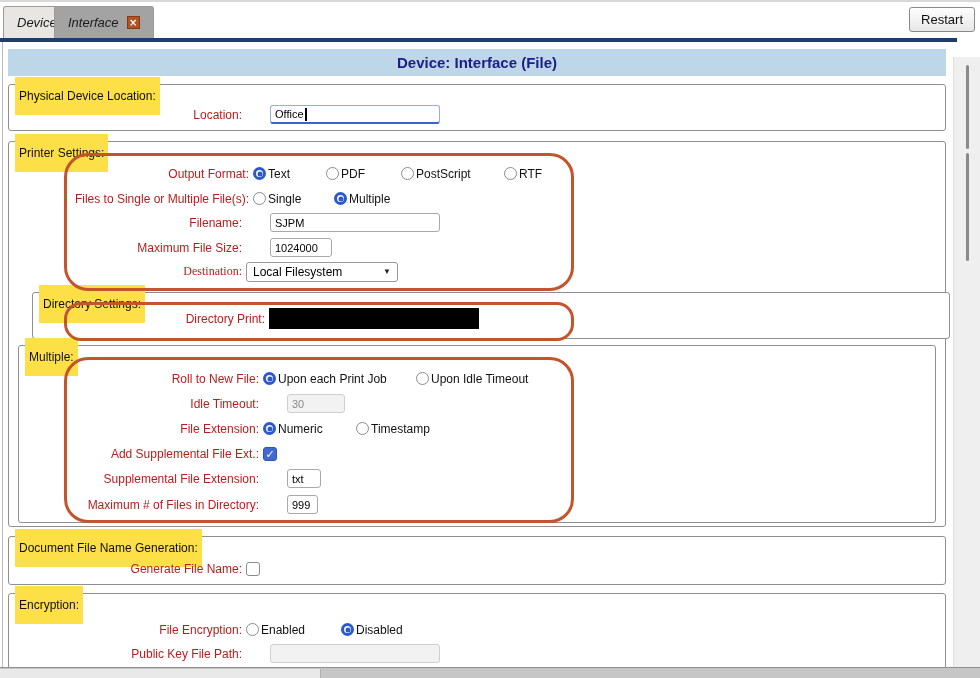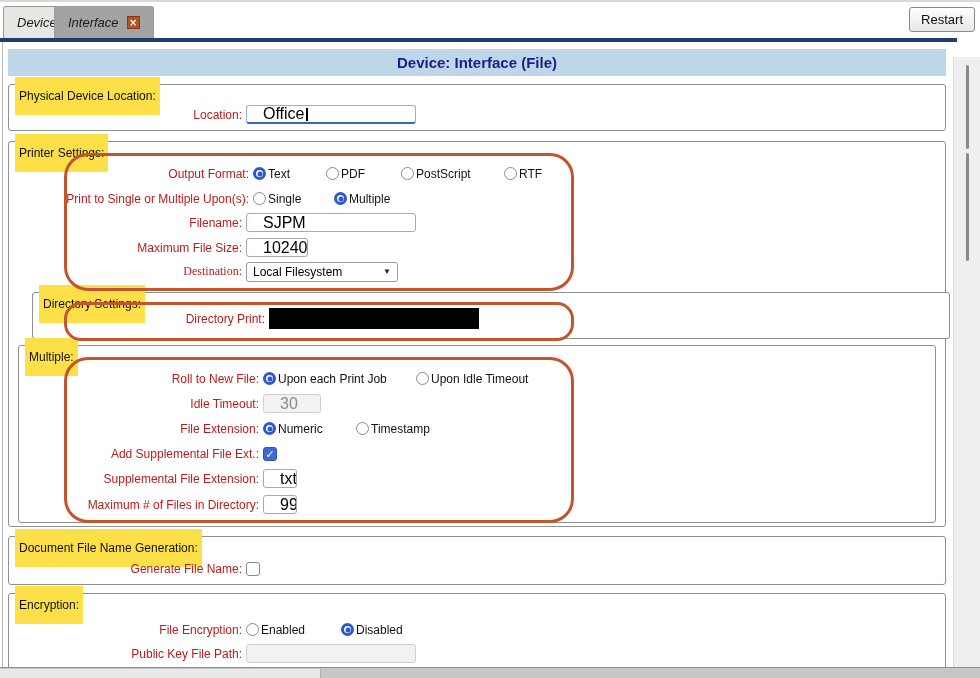--- a/index.html
+++ b/index.html
@@ -35,21 +35,21 @@
     color:#1c1c8a;font-weight:bold;font-size:15px;text-align:center;line-height:27px;
   }
   
   .fs{position:absolute;border:1px solid #8f8f8f;border-radius:3px;background:#fff;box-sizing:border-box;}
   .fs .legend{position:absolute;top:-8px;left:6px;background:#fde047;padding:12px 4px;font-size:12px;color:#101010;white-space:nowrap;}
   .row{position:absolute;left:1px;right:1px;height:21px;display:flex;align-items:center;}
   .lbl{text-align:right;margin-right:4px;white-space:nowrap;flex:none;color:#b91c1c;}
   
   .tinput{
     box-sizing:border-box;height:19px;border:1px solid #a9a9a9;border-radius:3px;background:#fff;
-    padding:0 16px;display:flex;align-items:center;font-size:16px;color:#000;flex:none;overflow:hidden;
+    padding:0 4px;display:flex;align-items:center;font-size:11px;color:#000;flex:none;overflow:hidden;margin-left:24px;
   }
   .tinput.focus{border-color:#96aedd;border-bottom:2px solid #3c63c6;}
   .tinput.disabled{background:#f2f2f2;border-color:#cfcfcf;color:#8b8b8b;}
   .caret{display:inline-block;width:2px;height:13px;background:#000;margin-left:1px;flex:none;}
   .select{
     box-sizing:border-box;height:20px;border:1px solid #999;border-radius:3px;background:#fff;
     padding:0 6px;display:flex;align-items:center;justify-content:space-between;flex:none;color:#000;
   }
   .select .arrow{font-size:8px;color:#222;margin-left:8px;}
   .opt{display:inline-flex;align-items:center;flex:none;}
@@ -128,21 +128,21 @@
           <span class="radio"></span>
           <span>PostScript</span>
         </span>
       <span class="opt">
           <span class="radio"></span>
           <span>RTF</span>
         </span>
     </div>
 
     <div class="row" style="top:46px;">
-      <div class="lbl" style="width:239px;">Print to Single or Multiple Upon(s):</div>
+      <div class="lbl" style="width:239px;">Files to Single or Multiple File(s):</div>
       <span class="opt" style="width:81px;">
           <span class="radio"></span>
           <span>Single</span>
         </span>
       <span class="opt">
           <span class="radio sel"></span>
           <span>Multiple</span>
         </span>
     </div>
 

